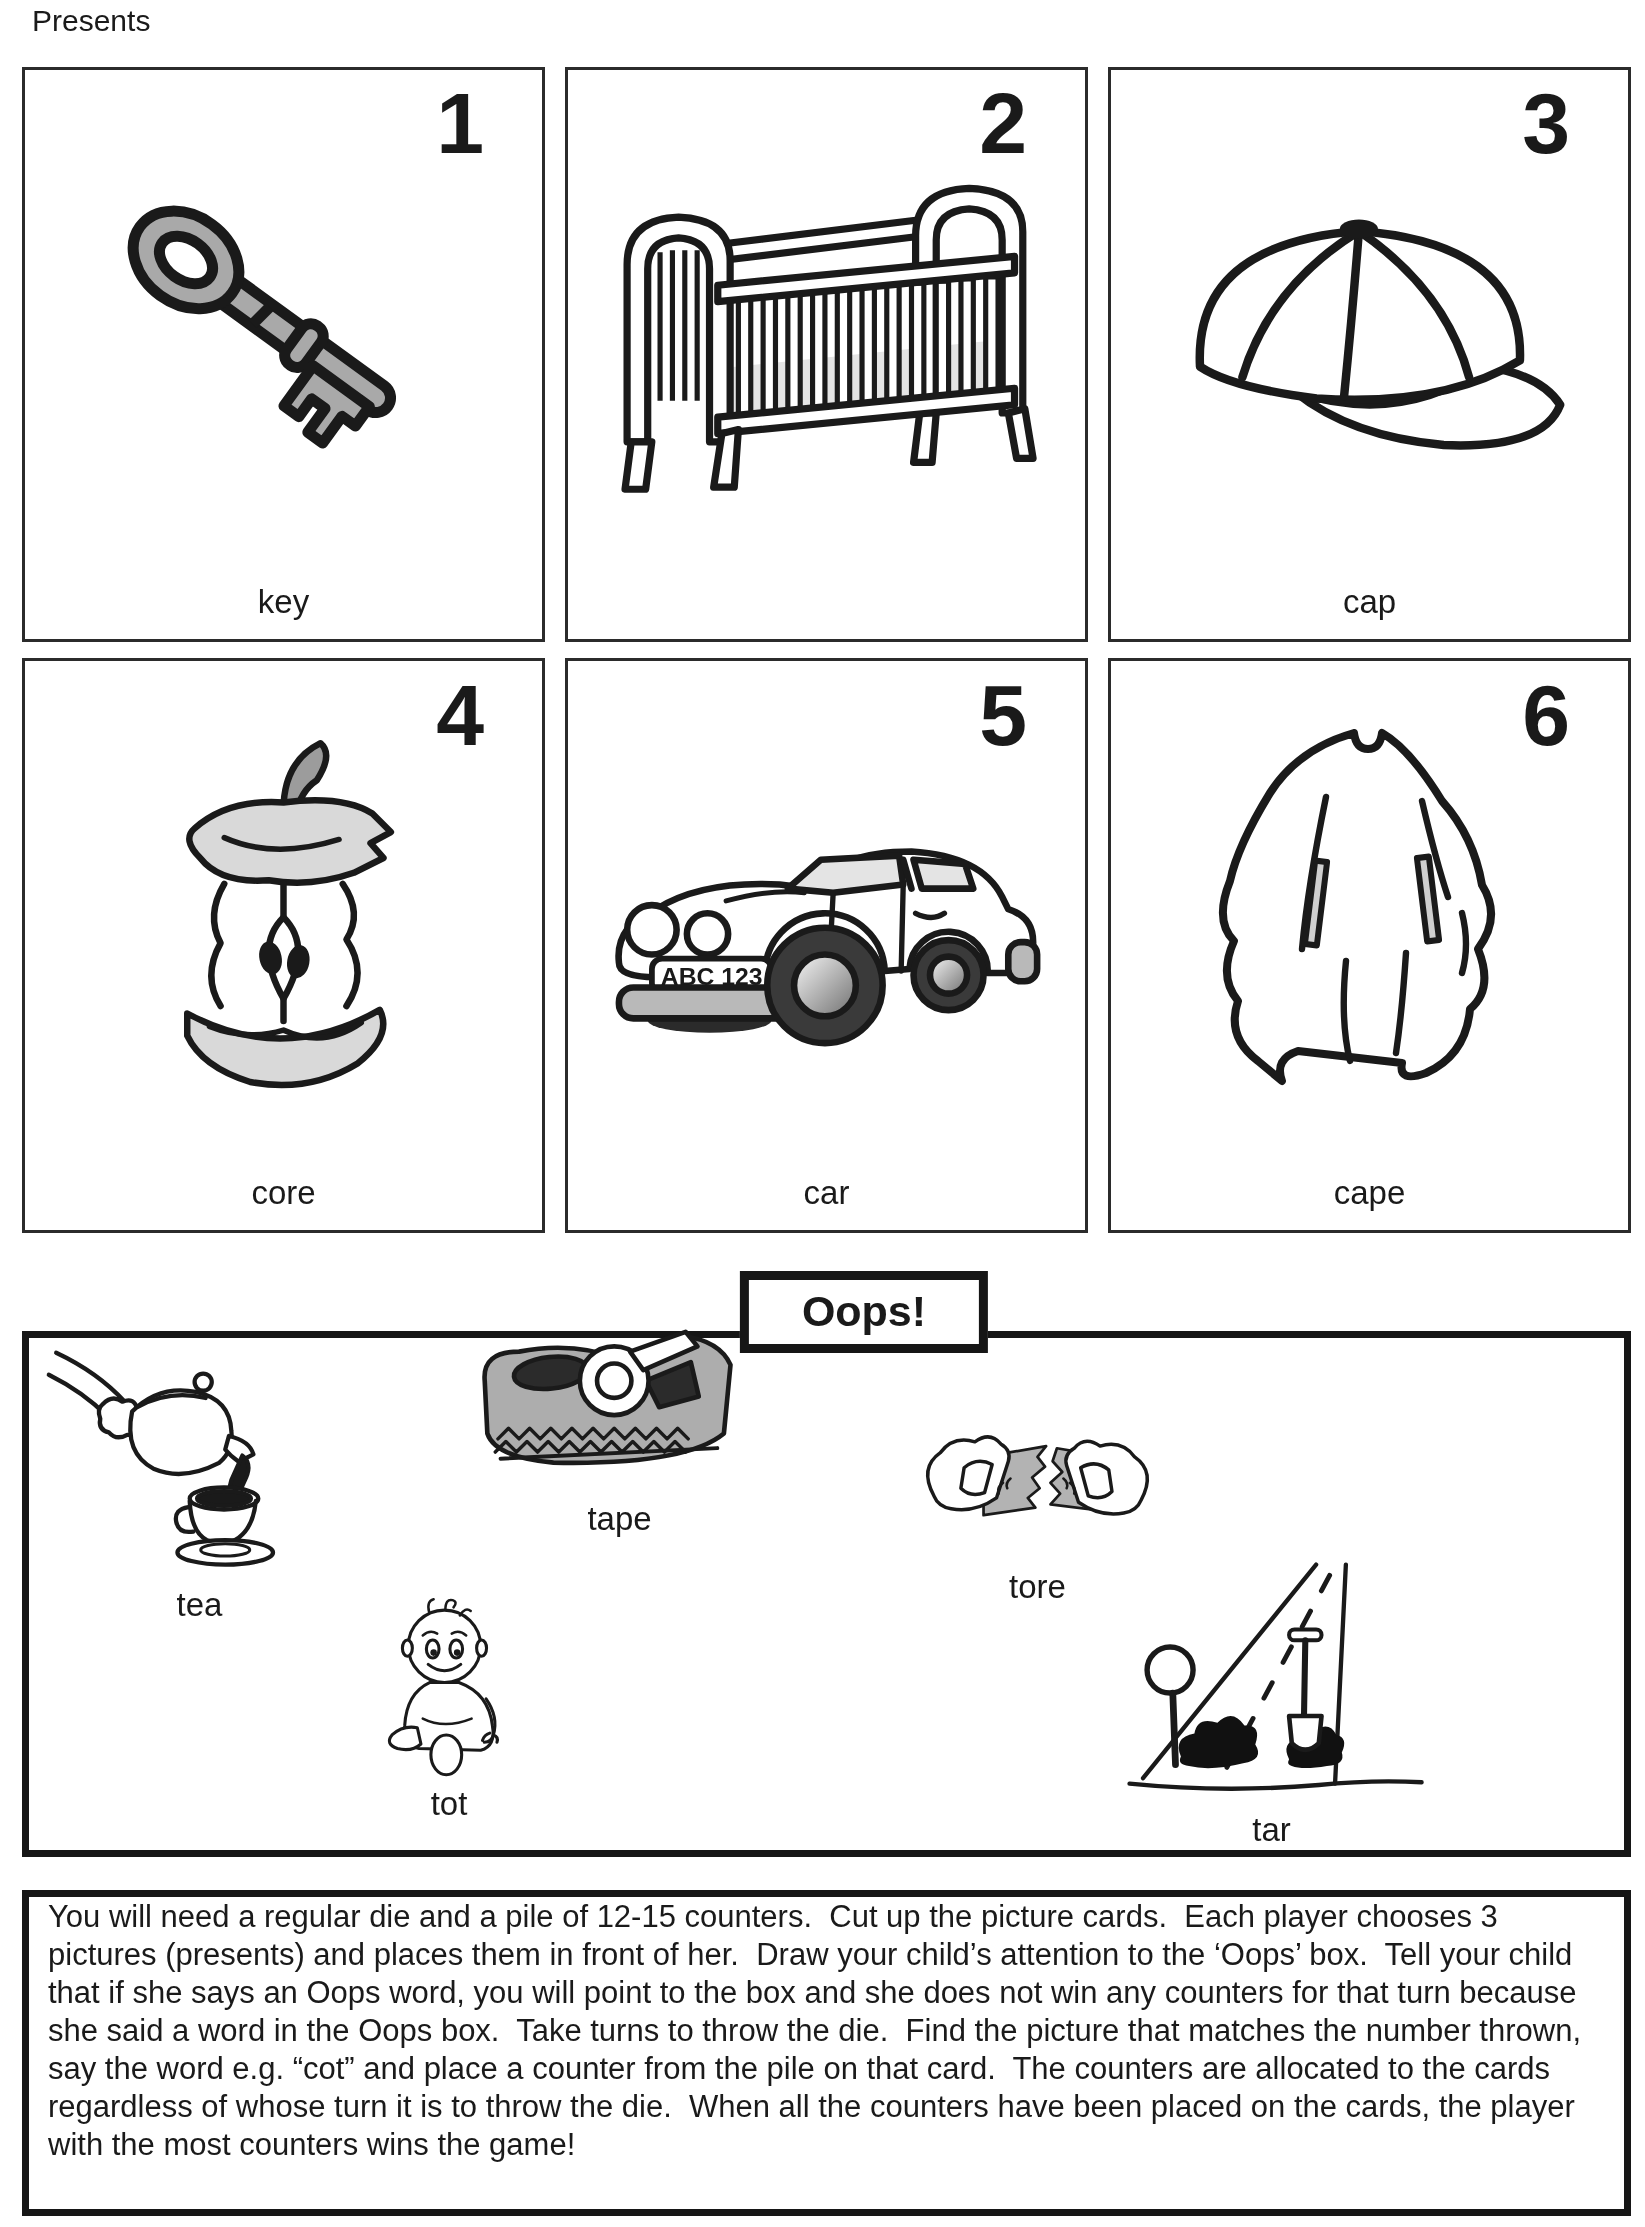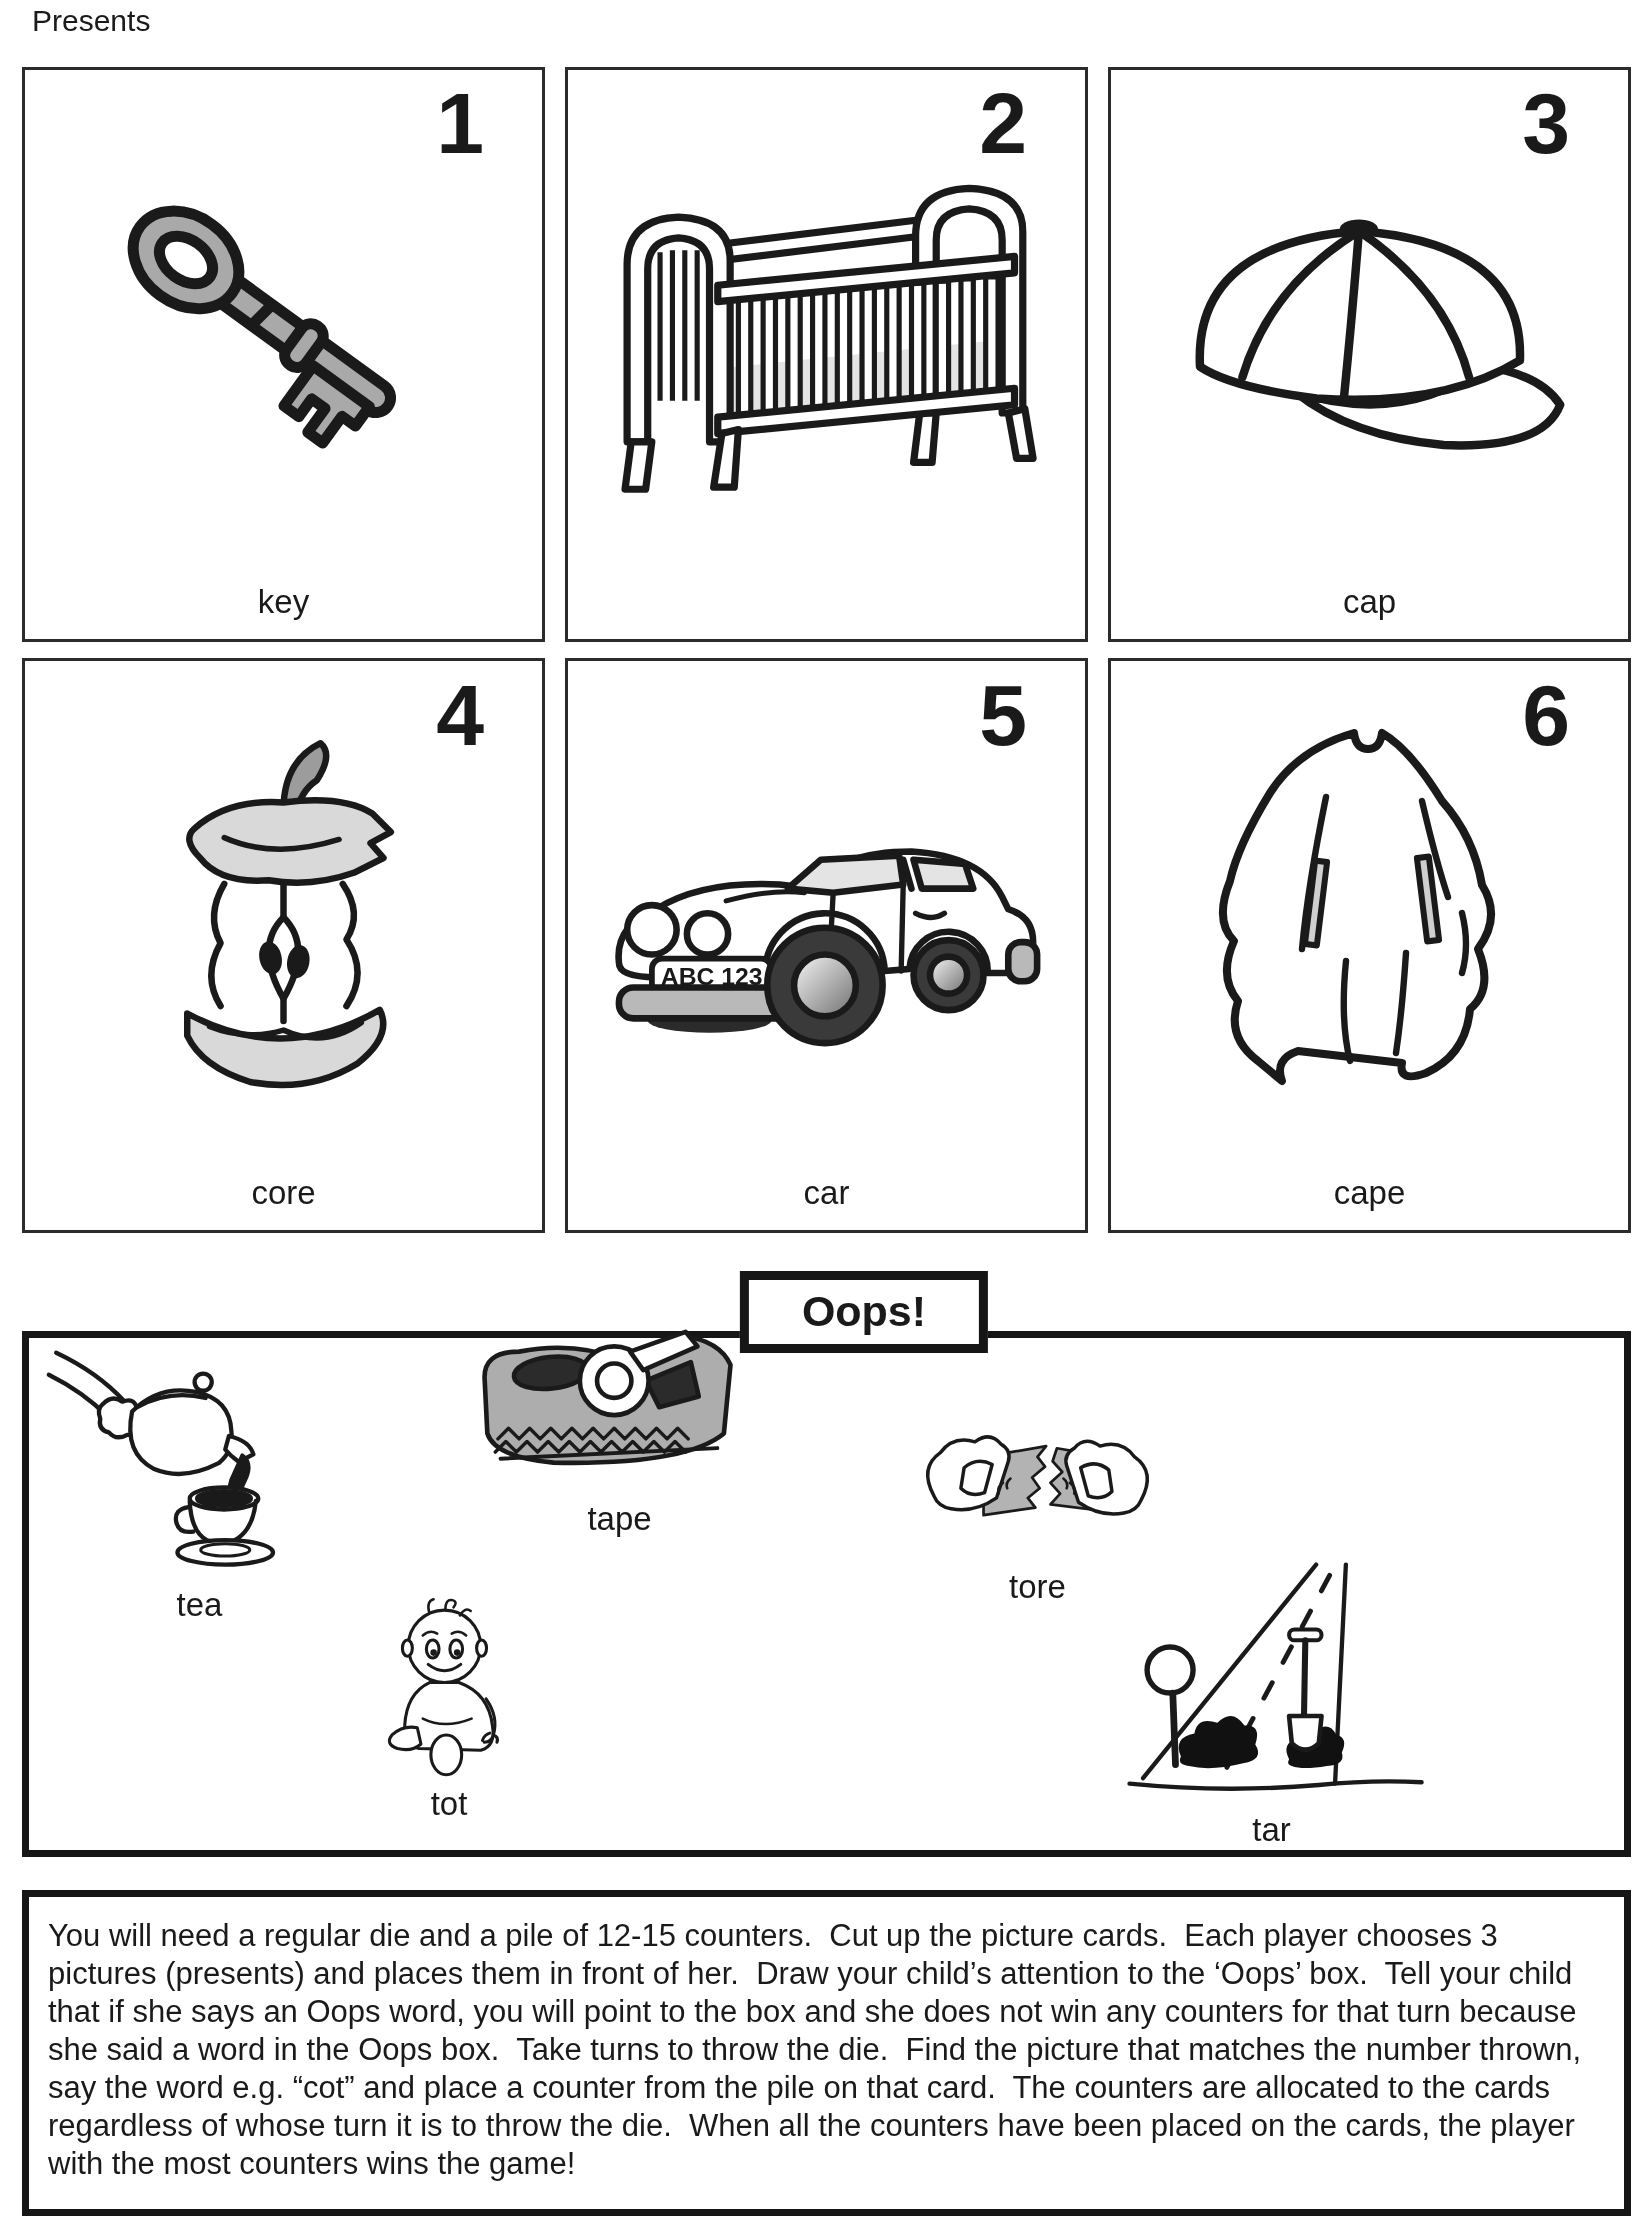--- a/index.html
+++ b/index.html
@@ -21,21 +21,21 @@
   .oops-item{position:absolute;text-align:center;z-index:2;}
   .oops-item .lbl{font-size:33px;margin-top:3px;}
   .it-tea {left:44px;  top:1338px;width:311px;}
   .it-tape{left:460px; top:1312px;width:319px;}
   .it-tore{left:908px;top:1392px;width:259px;}
   .it-tap {left:1360px;top:1343px;width:237px;}
   .it-tot {left:354px; top:1592px;width:190px;}
   .it-tar {left:1116px;top:1551px;width:311px;}
   .instructions{position:absolute;left:22px;top:1890px;width:1609px;height:326px;
             border:7.4px solid #161616;box-sizing:border-box;background:#fff;
-            padding:20px 19px;font-size:31px;line-height:38px;white-space:pre-wrap;overflow:hidden;}
+            padding:1px 19px;font-size:31px;line-height:38px;white-space:pre-wrap;overflow:hidden;}
   svg{display:block;margin:0 auto;}
 </style>
 </head>
 <body>
 
 <div class="page">
 
   <div class="presents">Presents</div>
 
   <div class="cards">

